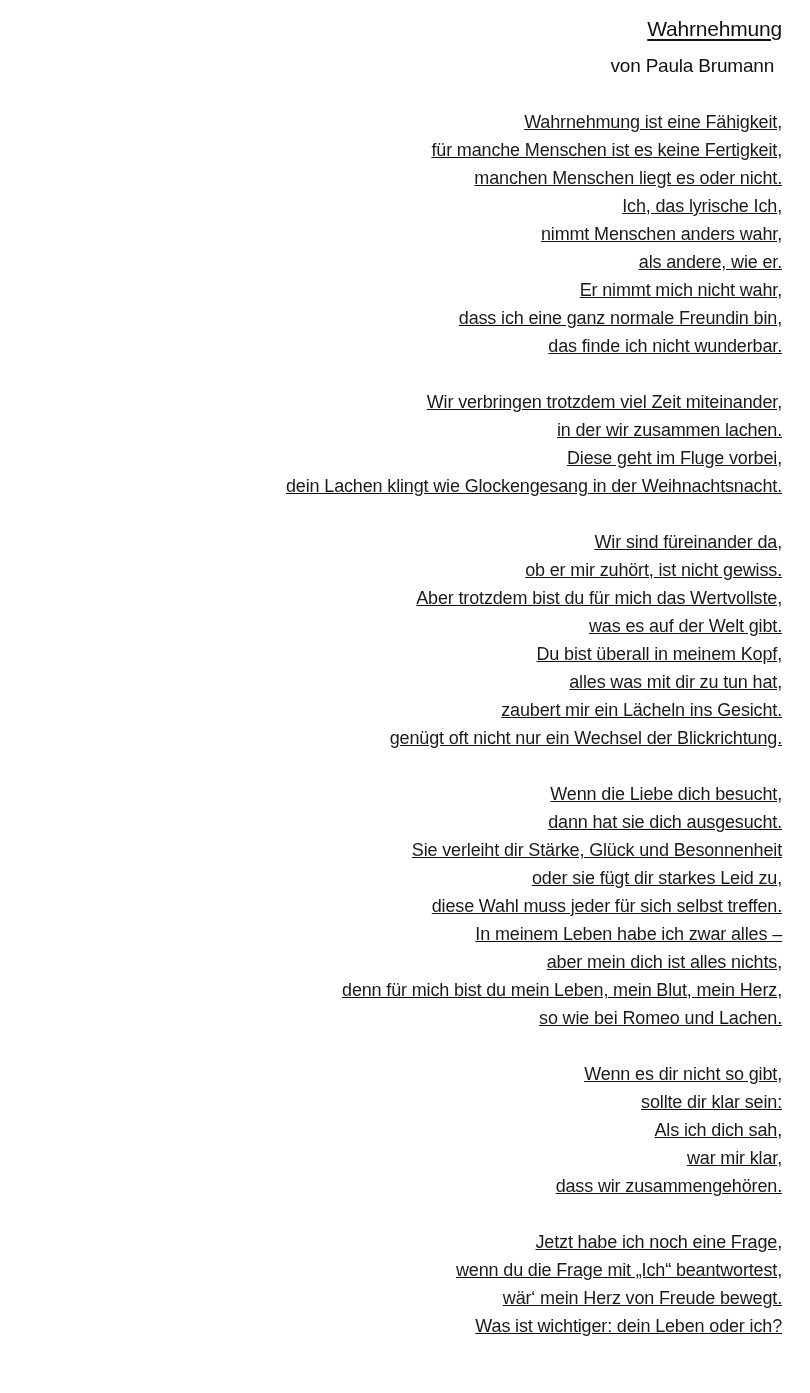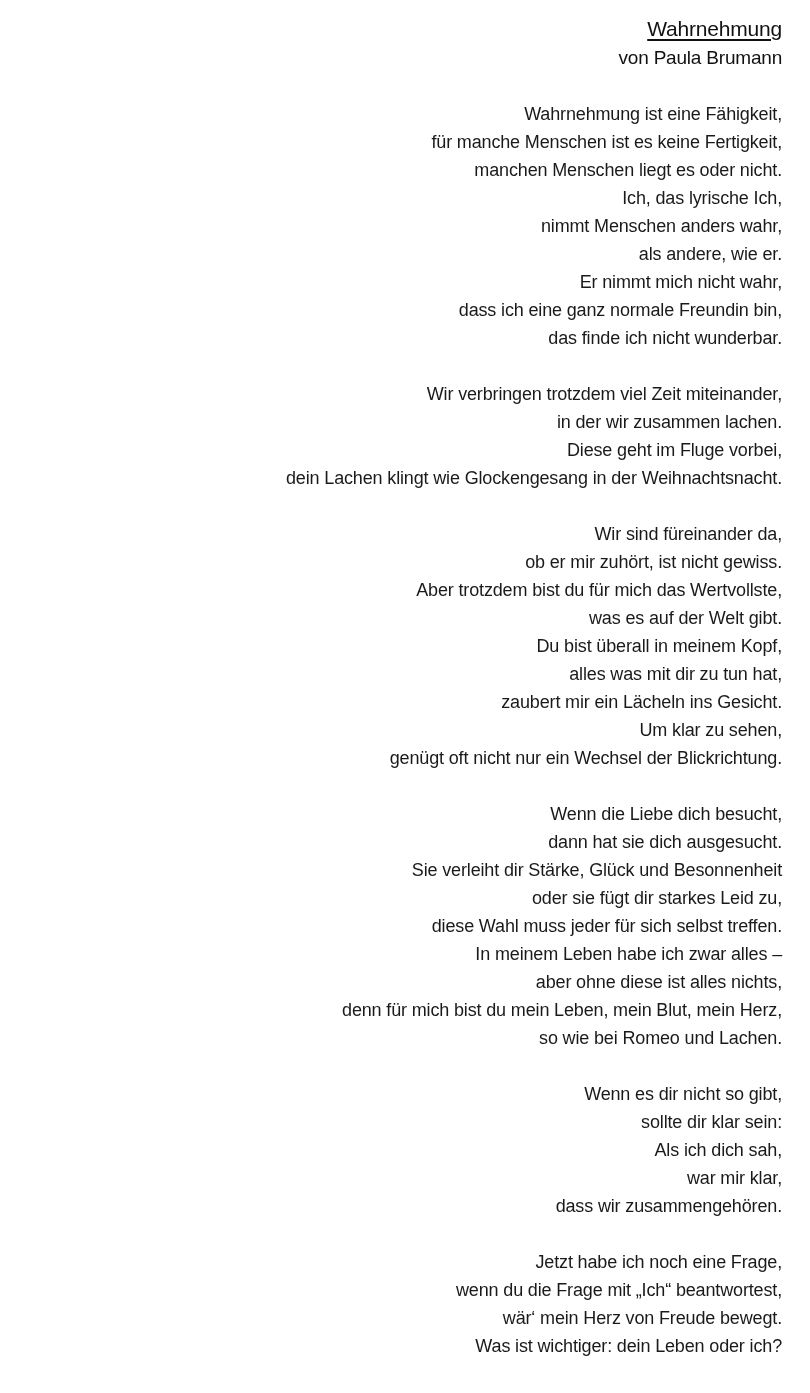--- a/index.html
+++ b/index.html
@@ -28,29 +28,30 @@
       text-decoration: underline;
       text-underline-offset: 3px;
       text-decoration-thickness: 1.5px;
       margin: 0;
       font-weight: normal;
       letter-spacing: -0.2px;
     }
     .author {
       font-size: 19px;
       line-height: 28px;
-      margin: 0;
+      margin: 8px;
       font-weight: normal;
       letter-spacing: -0.2px;
     }
     .poem {
       margin-top: 28px;
     }
     .stanza {
       margin: 0 0 28px 0;
+      text-decoration: underline;
     }
     .line {
       display: block;
       font-size: 18px;
       line-height: 28px;
       white-space: nowrap;
       font-weight: 300;
       letter-spacing: -0.15px;
       color: #1a1a1a;
     }
@@ -83,32 +84,31 @@
     </div>
 
     <div class="stanza">
       <span class="line">Wir sind füreinander da,</span>
       <span class="line">ob er mir zuhört, ist nicht gewiss.</span>
       <span class="line">Aber trotzdem bist du für mich das Wertvollste,</span>
       <span class="line">was es auf der Welt gibt.</span>
       <span class="line">Du bist überall in meinem Kopf,</span>
       <span class="line">alles was mit dir zu tun hat,</span>
       <span class="line">zaubert mir ein Lächeln ins Gesicht.</span>
-      <span class="line">Um klar zu sehen,</span>
       <span class="line">genügt oft nicht nur ein Wechsel der Blickrichtung.</span>
     </div>
 
     <div class="stanza">
       <span class="line">Wenn die Liebe dich besucht,</span>
       <span class="line">dann hat sie dich ausgesucht.</span>
       <span class="line">Sie verleiht dir Stärke, Glück und Besonnenheit</span>
       <span class="line">oder sie fügt dir starkes Leid zu,</span>
       <span class="line">diese Wahl muss jeder für sich selbst treffen.</span>
       <span class="line">In meinem Leben habe ich zwar alles –</span>
-      <span class="line">aber ohne diese ist alles nichts,</span>
+      <span class="line">aber mein dich ist alles nichts,</span>
       <span class="line">denn für mich bist du mein Leben, mein Blut, mein Herz,</span>
       <span class="line">so wie bei Romeo und Lachen.</span>
     </div>
 
     <div class="stanza">
       <span class="line">Wenn es dir nicht so gibt,</span>
       <span class="line">sollte dir klar sein:</span>
       <span class="line">Als ich dich sah,</span>
       <span class="line">war mir klar,</span>
       <span class="line">dass wir zusammengehören.</span>

